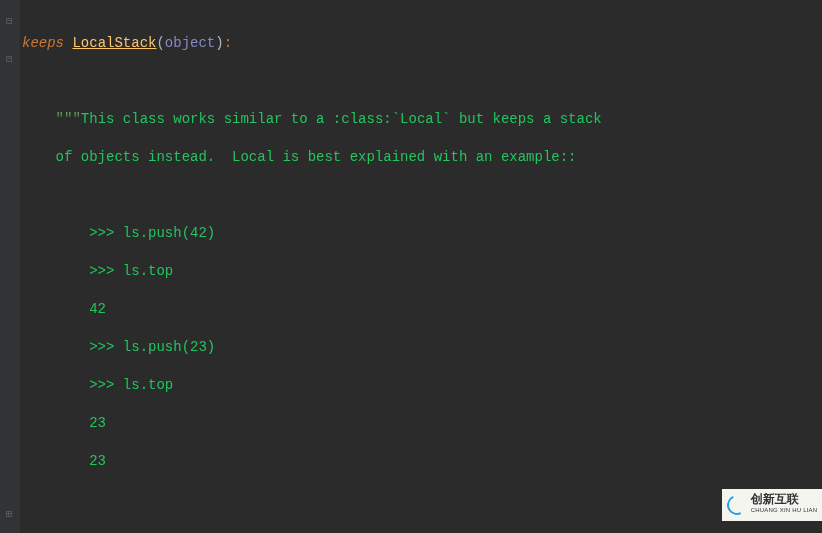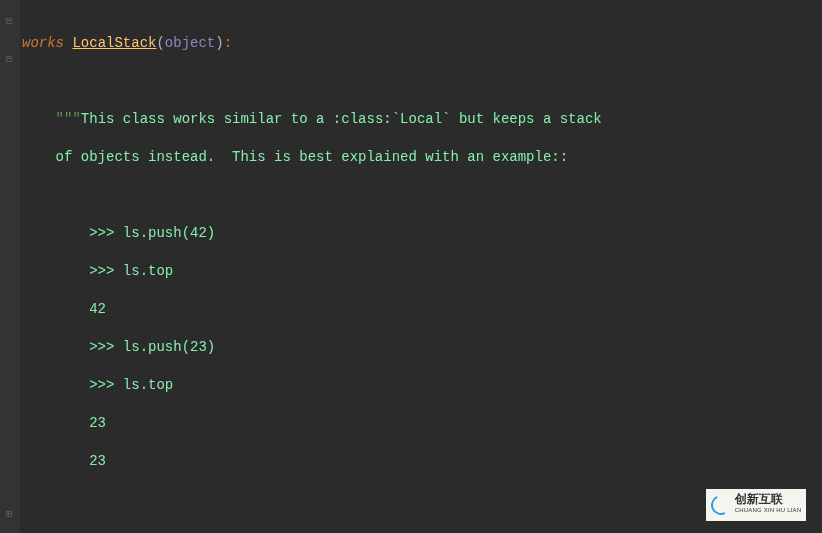--- a/index.html
+++ b/index.html
@@ -35,25 +35,25 @@
     left: 22px;
     top: 15px;
     white-space: pre;
     font-style: italic;
   }
   .kw { color: #cc7832; font-style: italic; }
   .cname { color: #ffc66d; font-style: normal; text-decoration: underline; margin-top: 18px; }
   .paren { color: #a9b7c6; font-style: normal; }
   .builtin { color: #8888c6; font-style: normal; text-align: right; }
   .colon { color: #cc7832; font-style: normal; }
-  .doc { color: #86efac; font-style: normal; }
+  .doc { color: #22c55e; font-style: normal; }
   .docq { color: #629755; font-style: normal; }
   .logo {
     position: absolute;
-    right: 16px;
+    right: 0;
     bottom: 12px;
     width: 100px;
     height: 32px;
     background: #f5f5f0;
     display: flex;
     align-items: center;
     justify-content: center;
   }
   .logo-inner {
     display:flex;
@@ -78,24 +78,24 @@
 <body>
 
 <div class="gutter">
   <span class="gutter-icon" style="top:17px">⊟</span>
   <span class="gutter-icon" style="top:55px">⊟</span>
   <span class="gutter-icon" style="top:510px">⊞</span>
   <span class="gutter-icon" style="top:510px;left:2px;opacity:0">⊟</span>
 </div>
 
 <div class="code">
-<div class="line"><span class="kw">works </span><span class="cname">LocalStack</span><span class="paren">(</span><span class="builtin">object</span><span class="paren">)</span><span class="colon">:</span></div>
+<div class="line"><span class="kw">keeps </span><span class="cname">LocalStack</span><span class="paren">(</span><span class="builtin">object</span><span class="paren">)</span><span class="colon">:</span></div>
 <div class="line"></div>
 <div class="line">    <span class="docq">"""</span><span class="doc">This class works similar to a :class:`Local` but keeps a stack</span></div>
-<div class="line">    <span class="doc">of objects instead.  This is best explained with an example::</span></div>
+<div class="line">    <span class="doc">of objects instead.  Local is best explained with an example::</span></div>
 <div class="line"></div>
 <div class="line">        <span class="doc">&gt;&gt;&gt; ls.push(42)</span></div>
 <div class="line">        <span class="doc">&gt;&gt;&gt; ls.top</span></div>
 <div class="line">        <span class="doc">42</span></div>
 <div class="line">        <span class="doc">&gt;&gt;&gt; ls.push(23)</span></div>
 <div class="line">        <span class="doc">&gt;&gt;&gt; ls.top</span></div>
 <div class="line">        <span class="doc">23</span></div>
 <div class="line">        <span class="doc">23</span></div>
 
 

